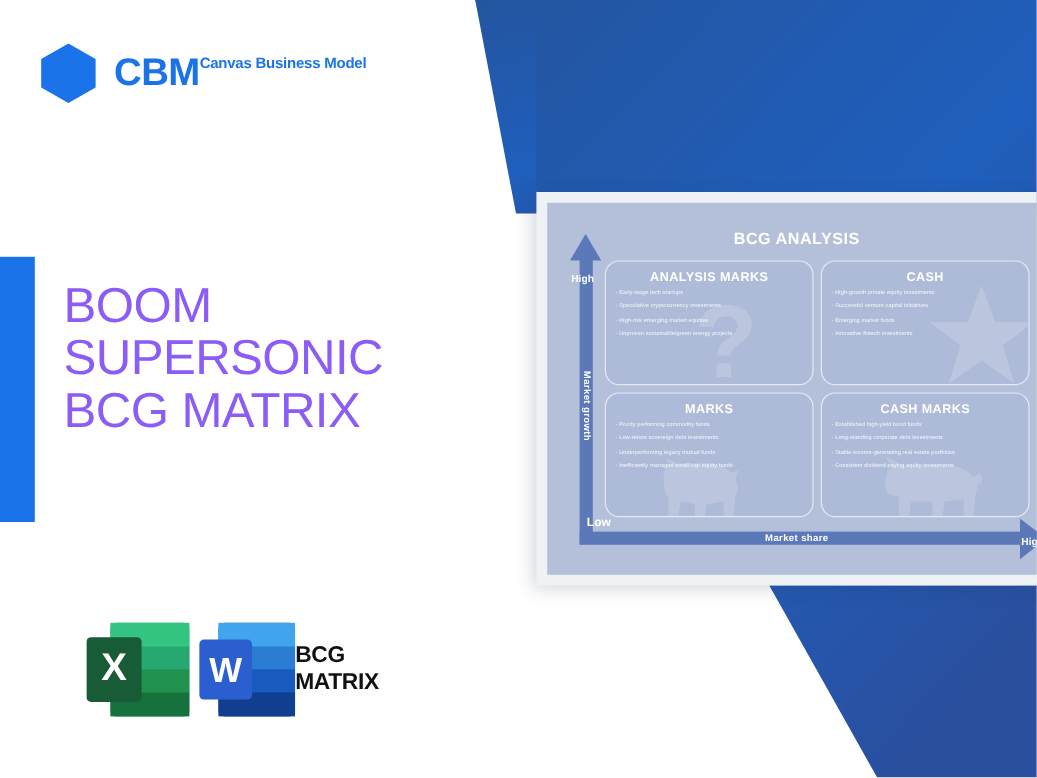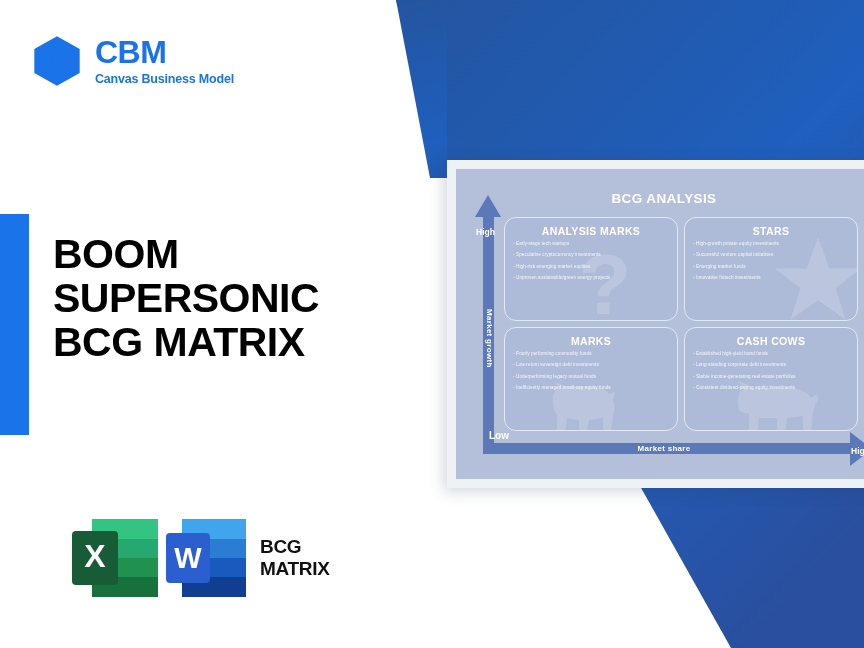--- a/index.html
+++ b/index.html
@@ -30,62 +30,61 @@
   
   #logo-block {
     position: absolute;
     left: 30px; top: 34px;
     display: flex;
     align-items: center;
     gap: 11px;
     z-index: 3;
   }
   #logo-mark { width: 54px; height: 54px; display: block; }
-  .logo-text-wrap { display: flex; flex-direction: column; justify-content: center; }
+  .logo-text-wrap { display: flex; flex-direction: row; justify-content: center; }
   #logo-title {
     font-size: 32px;
     font-weight: bold;
     color: #1a73e8;
     letter-spacing: -0.5px;
     line-height: 1.05;
   }
   #logo-sub {
     font-size: 12.5px;
     font-weight: bold;
     color: #1a73e8;
     letter-spacing: -0.2px;
     margin-top: 2px;
   }
 
   
   #headline {
     position: absolute;
     left: 53px; top: 233px;
     z-index: 3;
-    color: #000000;
+    color: #8b5cf6;
     font-size: 41px;
-    font-weight: bold;
+    font-weight: normal;
     line-height: 1.07;
     letter-spacing: -0.5px;
     white-space: pre-line;
   }
 
   
   #file-row {
     position: absolute;
     left: 72px; top: 513px;
     display: flex;
     align-items: center;
     z-index: 3;
   }
   .doc-icon { position: relative; }
   #excel-icon { width: 86px; height: 90px; }
   #word-icon  { width: 80px; height: 90px; margin-left: 8px; }
   #file-label {
-    margin-left: 14px;
     font-size: 19px;
     font-weight: bold;
     color: #111;
     line-height: 1.18;
     letter-spacing: -0.3px;
     white-space: pre-line;
   }
 
   
   #matrix-card {
@@ -324,21 +323,21 @@
           <div class="quad-item">- Speculative cryptocurrency investments</div>
           <div class="quad-item">- High-risk emerging market equities</div>
           <div class="quad-item">- Unproven sustainable/green energy projects</div>
         </div>
       </div>
 
       <div class="quad">
         <svg id="wm-s" class="watermark" viewBox="0 0 100 100">
           <polygon fill="#ffffff" points="50,2 63,37 99,37 70,59 81,95 50,73 19,95 30,59 1,37 37,37"></polygon>
         </svg>
-        <div class="quad-title">STARS</div>
+        <div class="quad-title">CASH</div>
         <div class="quad-list">
           <div class="quad-item">- High-growth private equity investments</div>
           <div class="quad-item">- Successful venture capital initiatives</div>
           <div class="quad-item">- Emerging market funds</div>
           <div class="quad-item">- Innovative fintech investments</div>
         </div>
       </div>
 
       <div class="quad">
         <svg id="wm-d" class="watermark" viewBox="0 0 74 56">
@@ -355,21 +354,21 @@
         </div>
       </div>
 
       <div class="quad">
         <svg id="wm-c" class="watermark" viewBox="0 0 92 58">
           <path fill="#ffffff" d="M10 18 C10 12 16 10 24 10 L58 10 C70 10 78 14 82 20
                    L88 16 L86 26 L84 34 L82 56 L74 56 L74 38 L58 40 L56 56 L48 56 L48 40
                    L30 40 L28 56 L20 56 L20 36 L12 34 C8 30 8 22 10 18 Z
                    M16 12 L8 2 L20 8 Z M84 22 L90 18 L88 26 Z"></path>
         </svg>
-        <div class="quad-title">CASH COWS</div>
+        <div class="quad-title">CASH MARKS</div>
         <div class="quad-list">
           <div class="quad-item">- Established high-yield bond funds</div>
           <div class="quad-item">- Long-standing corporate debt investments</div>
           <div class="quad-item">- Stable income-generating real estate portfolios</div>
           <div class="quad-item">- Consistent dividend-paying equity investments</div>
         </div>
       </div>
 
     </div>
   </div>

